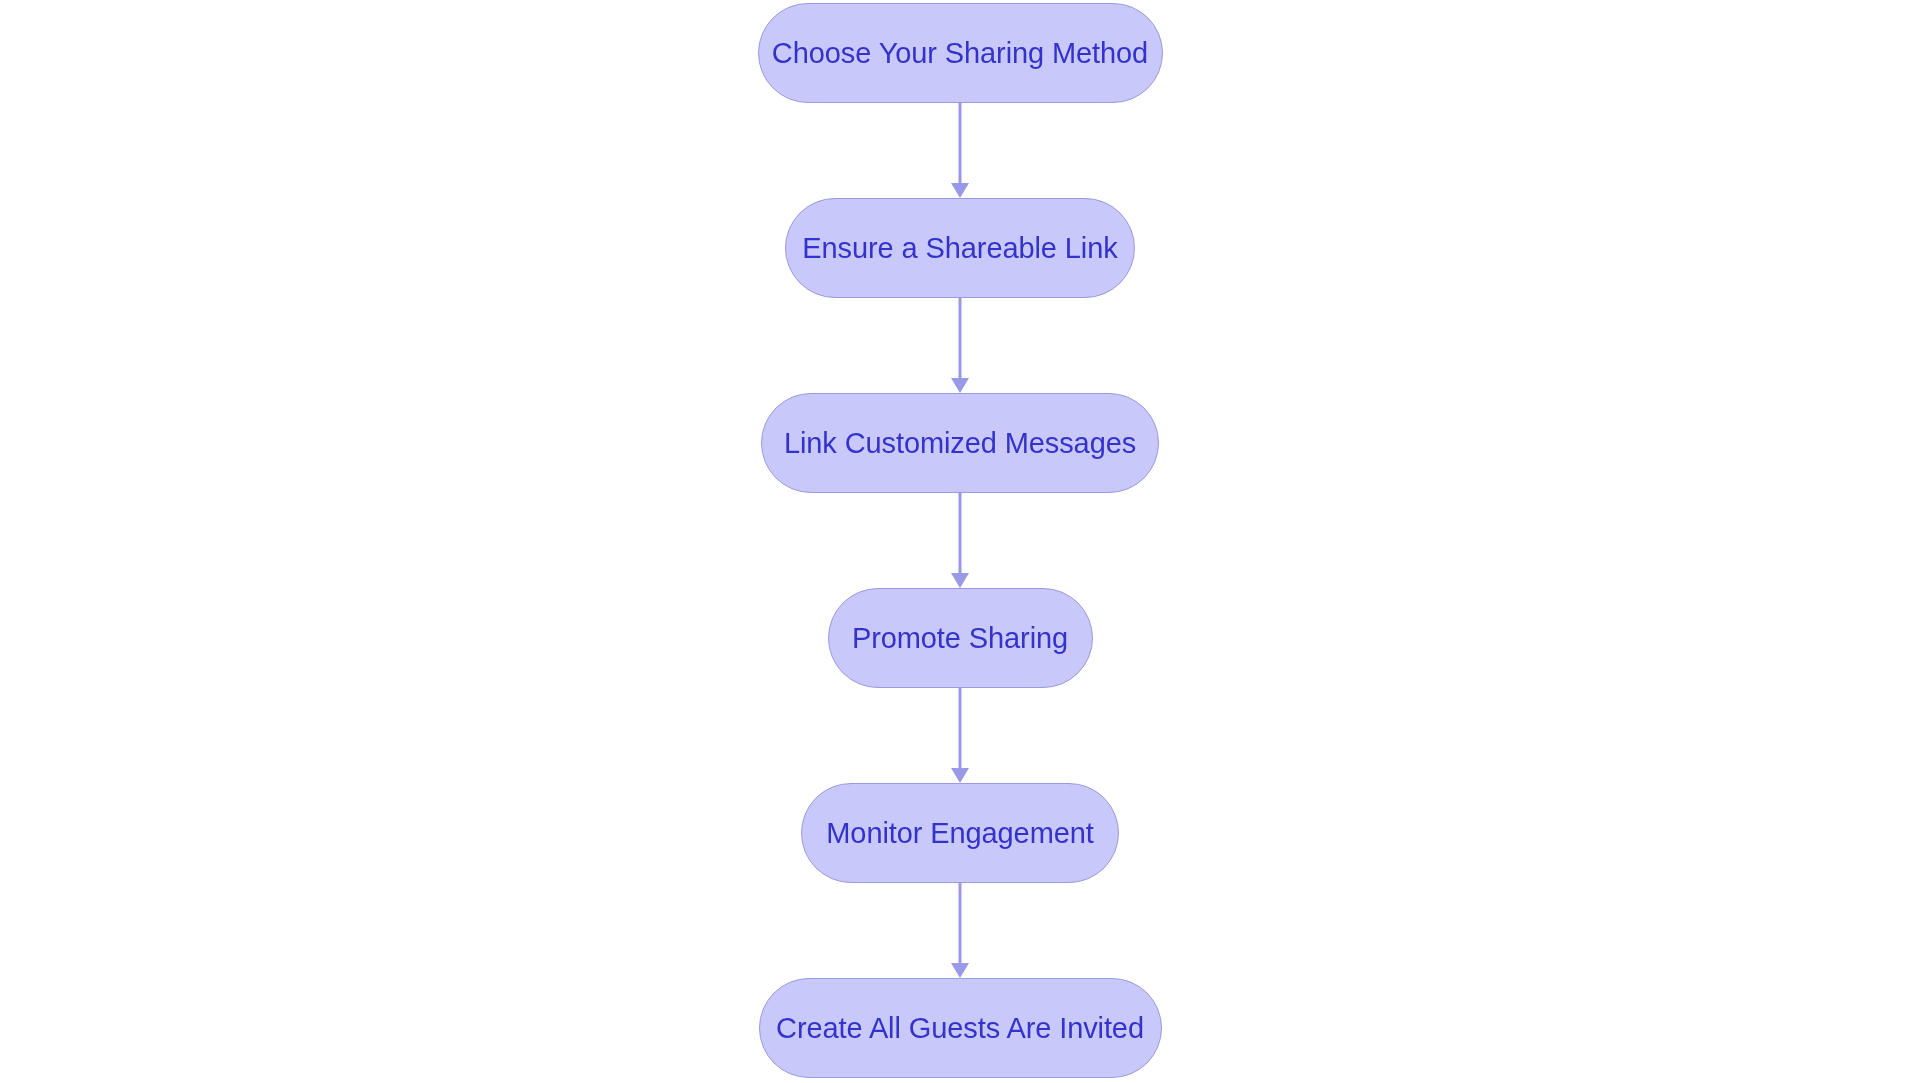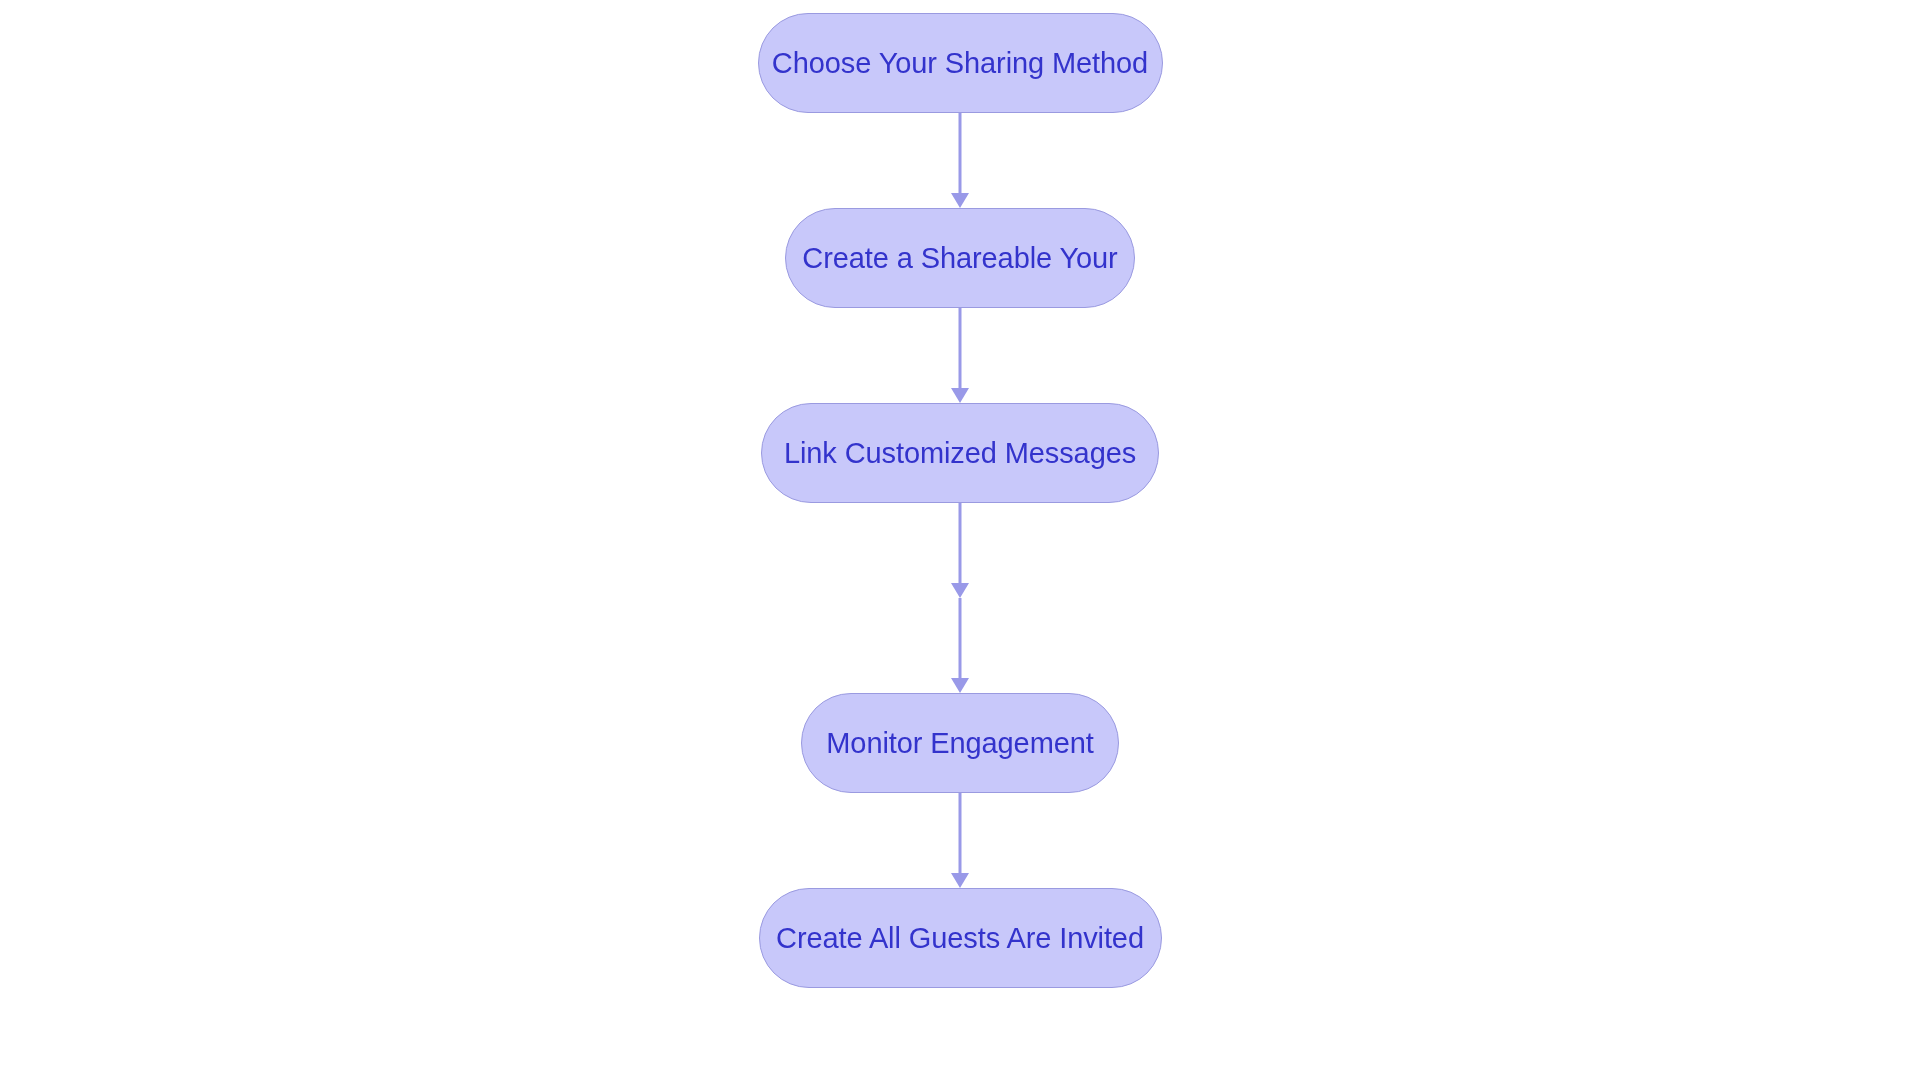--- a/index.html
+++ b/index.html
@@ -24,21 +24,21 @@
   .flow-column {
     position: absolute;
     left: 0;
     top: 0;
     width: 1920px;
     height: 1083px;
     display: flex;
     flex-direction: column;
     align-items: center;
     justify-content: flex-start;
-    padding-top: 13px;
+    padding-top: 3px;
     box-sizing: border-box;
   }
 
   .node {
     box-sizing: border-box;
     height: 100px;
     display: flex;
     align-items: center;
     justify-content: center;
     background: #c8c8fa;
@@ -96,37 +96,40 @@
     <div class="node" style="width:405px;">
       <span class="node-label">Choose Your Sharing Method</span>
     </div>
 
     <div class="connector">
       <div class="stem"></div>
       <div class="arrowhead"></div>
     </div>
 
     <div class="node" style="width:350px;">
-      <span class="node-label">Create a Shareable Your</span>
+      <span class="node-label">Ensure a Shareable Link</span>
     </div>
 
     <div class="connector">
       <div class="stem"></div>
       <div class="arrowhead"></div>
     </div>
 
     <div class="node" style="width:398px;">
       <span class="node-label">Link Customized Messages</span>
     </div>
 
     <div class="connector">
       <div class="stem"></div>
       <div class="arrowhead"></div>
     </div>
 
+    <div class="node" style="width:265px;">
+      <span class="node-label">Promote Sharing</span>
+    </div>
 
     <div class="connector">
       <div class="stem"></div>
       <div class="arrowhead"></div>
     </div>
 
     <div class="node" style="width:318px;justify-content:center;">
       <span class="node-label">Monitor Engagement</span>
     </div>
 

